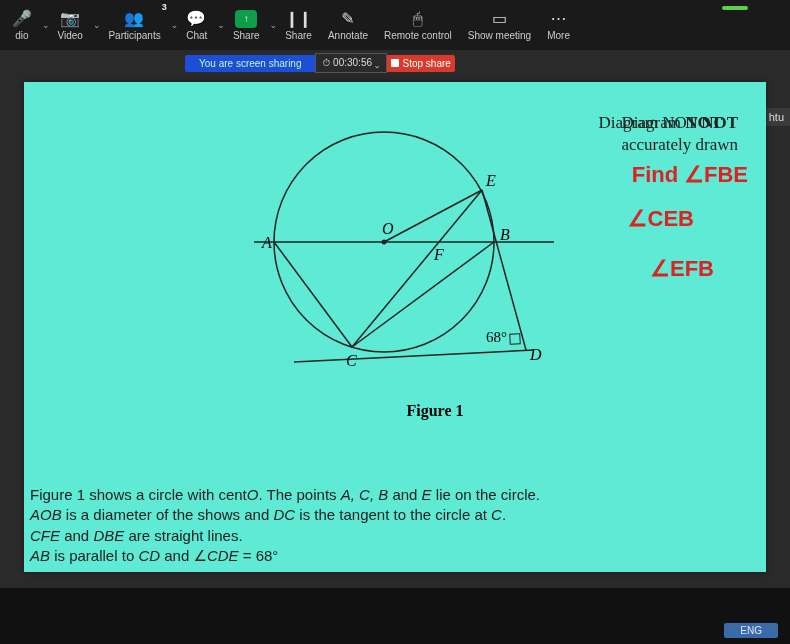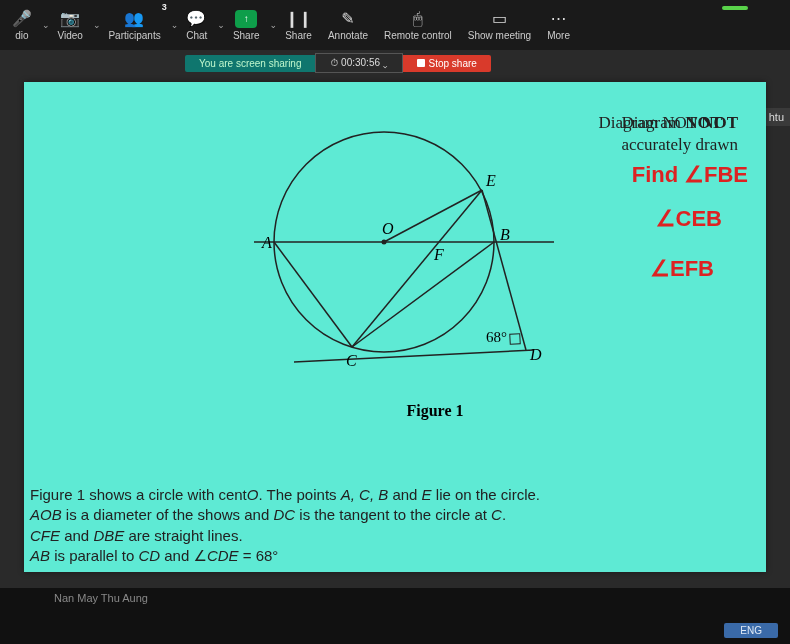--- a/index.html
+++ b/index.html
@@ -5,30 +5,30 @@
   body{margin:0;padding:0;background:#2a2a2a;font-family:Arial,Helvetica,sans-serif;overflow:hidden;width:790px;height:644px;position:relative}
   .topbar{background:#1a1a1a;height:50px;display:flex;align-items:center;padding:0 4px;color:#ddd;font-size:10px;position:relative}
   .tb-item{display:flex;flex-direction:column;align-items:center;justify-content:center;padding:0 8px;height:46px;cursor:pointer;position:relative}
   .tb-item .ico{font-size:16px;height:18px;line-height:18px;color:#ddd}
   .tb-item .lbl{margin-top:2px;color:#ccc}
   .tb-item.green .ico-box{background:#0e9e4a;color:#fff;width:22px;height:18px;border-radius:4px;display:flex;align-items:center;justify-content:center}
   .badge{position:absolute;top:0;right:2px;background:#1a1a1a;color:#eee;font-size:9px;font-weight:bold}
   .chev{font-size:9px;color:#aaa;margin-left:2px}
   .grn-accent{position:absolute;top:6px;right:42px;width:26px;height:4px;background:#59d24a;border-radius:2px}
   .sharebar{display:flex;align-items:center;height:22px;margin-left:185px;margin-top:2px}
-  .sb-msg{background:#0f766e;color:#063;font-size:10px;padding:3px 14px;border-radius:2px 0 0 2px;position:relative;color:#bff7cc}
-  .sb-timer{background:#2a2a2a;color:#ddd;font-size:10px;padding:3px 14px;border:1px solid #555}
-  .sb-stop{background:#d93a2b;color:#fff;font-size:10px;padding:3px 14px;border-radius:0 2px 2px 0;display:flex;align-items:center;gap:4px}
+  .sb-msg{background:#1d4ed8;color:#063;font-size:10px;padding:3px 14px;border-radius:2px 0 0 2px;position:relative;color:#bff7cc}
+  .sb-timer{background:#2a2a2a;color:#ddd;font-size:10px;padding:3px 6px;border:1px solid #555}
+  .sb-stop{background:#d93a2b;color:#fff;font-size:10px;padding:3px 4px;border-radius:0 2px 2px 0;display:flex;align-items:center;gap:4px}
   .sb-stop::before{content:"";width:8px;height:8px;background:#fff;border-radius:1px;display:inline-block}
   .side-tag{position:absolute;right:0;top:108px;background:#3a3a3a;color:#ddd;font-size:11px;padding:3px 6px}
   .page{background:#5eead4;margin:8px 24px 0 24px;height:490px;position:relative;box-shadow:0 0 6px rgba(0,0,0,.4);overflow:hidden}
   .diag-note{position:absolute;top:30px;right:28px;font-family:'Times New Roman',serif;font-size:17px;line-height:1.3;color:#222}
   .hand{font-family:Liberation Sans, sans-serif;font-weight:bold;color:#d22;font-size:22px}
   .hand1{position:absolute;top:80px;right:18px}
-  .hand2{position:absolute;top:124px;right:44px}
+  .hand2{position:absolute;top:124px;right:72px}
   .hand3{position:absolute;top:174px;right:52px}
   .fig-wrap{position:absolute;left:210px;top:30px}
   .fig-caption{position:absolute;left:0;right:0;top:320px;text-align:center;font-family:'Times New Roman',serif;font-size:16px;font-weight:bold}
   .fig-caption-inner{display:inline-block;margin-left:80px}
   .problem{position:absolute;left:6px;bottom:6px;right:6px;font-family:Liberation Sans, sans-serif;font-size:15px;line-height:1.35;color:#222}
   .bottombar{position:absolute;left:0;right:0;bottom:0;height:56px;background:#111}
   .bottom-name{color:#888;font-size:11px;padding:4px 0 0 54px}
   .eng-tag{position:absolute;right:12px;bottom:6px;background:#3a6aa8;color:#dfe9f5;font-size:10px;padding:2px 16px;border-radius:2px}
   svg{overflow:visible}
 </style>
@@ -149,15 +149,14 @@
 
   <div class="problem">
     <span>Figure 1 shows a circle with cent</span><i>O</i><span>. The points </span><i>A, C, B</i><span> and </span><i>E</i><span> lie on the circle.</span><br>
     <i>AOB</i><span> is a diameter of the shows and </span><i>DC</i><span> is the tangent to the circle at </span><i>C</i><span>.</span><br>
     <i>CFE</i><span> and </span><i>DBE</i><span> are straight lines.</span><br>
     <i>AB</i><span> is parallel to </span><i>CD</i><span> and ∠</span><i>CDE</i><span> = 68°</span>
   </div>
 </div>
 
 <div class="bottombar">
-  <div class="bottom-name">Nan May Thu Aung</div>
   <div class="eng-tag">ENG</div>
 </div>
 
 </body></html>

